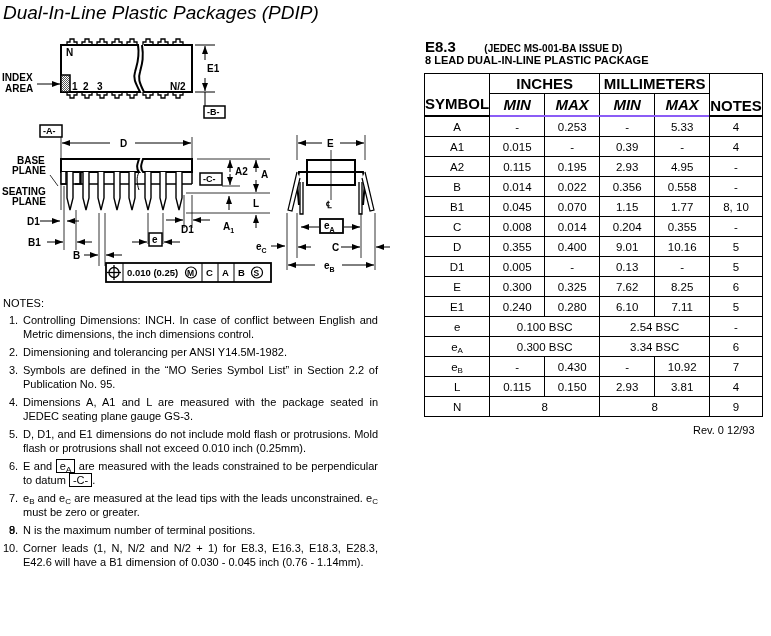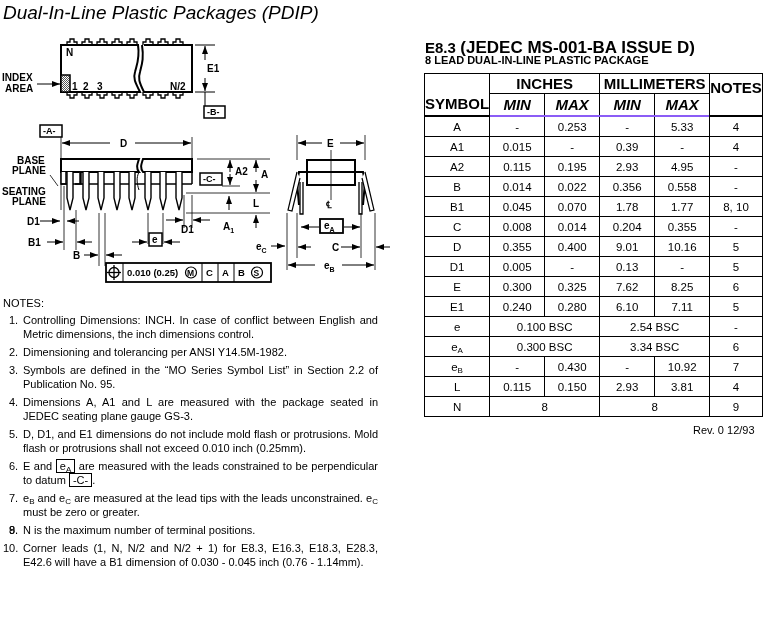--- a/index.html
+++ b/index.html
@@ -2,21 +2,21 @@
 <html><head>
 <meta charset="utf-8">
 <style>
   html, body { margin:0; padding:0; background:#ffffff; }
   body { width:771px; height:636px; position:relative; overflow:hidden; font-family:"Liberation Sans", sans-serif; color:#000; }
   .title { position:absolute; left:3px; top:2px; font-size:19px; font-weight:normal; font-style:italic; letter-spacing:0; white-space:nowrap; }
   .drawing { position:absolute; left:0; top:30px; width:420px; height:260px; }
   .drawing svg { position:absolute; left:0; top:0; }
   .pkg-title { position:absolute; left:425px; top:38px; white-space:nowrap; }
   .pkg-title .code { font-size:15px; font-weight:bold; }
-  .pkg-title .jedec { font-size:17px; font-weight:bold; }
+  .pkg-title .jedec { font-size:10px; font-weight:bold;margin-left:24px; }
   .pkg-sub { position:absolute; left:425px; top:54px; font-size:11px; font-weight:bold; white-space:nowrap; }
   table.dims { position:absolute; left:424px; top:73px; border-collapse:collapse; font-size:11.5px; }
   table.dims td, table.dims th { border:1px solid #000; text-align:center; padding:0; height:19px; }
   table.dims th { font-weight:bold; font-size:15px; }
   table.dims tr.hdr2 th { border-bottom:2px solid #8b5cf6; height:21px;font-style:italic; }
   table.dims tr.hdr1 th { height:19px; }
   .c-sym { width:62px; } .c-imin { width:55px; } .c-imax { width:55px; } .c-mmin { width:55px; } .c-mmax { width:55px; } .c-notes { width:52px; }
   .rev { position:absolute; left:693px; top:424px; font-size:11px; white-space:nowrap; }
   .notes { position:absolute; left:3px; top:296px; width:375px; font-size:11px; line-height:14px; }
   .notes .nh { margin-bottom:3px; }
@@ -236,21 +236,21 @@
       <col class="c-imax">
       <col class="c-mmin">
       <col class="c-mmax">
       <col class="c-notes">
     </colgroup>
   <tbody>
       <tr class="hdr1">
     <th rowspan="2" style="vertical-align:bottom;padding-bottom:3px;border-bottom:2px solid #000;">SYMBOL</th>
     <th colspan="2">INCHES</th>
     <th colspan="2">MILLIMETERS</th>
-    <th rowspan="2" style="vertical-align:bottom;padding-bottom:19px;border-bottom:2px solid #000;">NOTES</th>
+    <th rowspan="2" style="vertical-align:bottom;padding-bottom:1px;border-bottom:2px solid #000;">NOTES</th>
   </tr>
   <tr class="hdr2">
     <th>MIN</th>
     <th>MAX</th>
     <th>MIN</th>
     <th>MAX</th>
   </tr>
   <tr>
         <td>A</td>
         <td>-</td>
@@ -280,21 +280,21 @@
         <td>0.014</td>
         <td>0.022</td>
         <td>0.356</td>
         <td>0.558</td>
         <td>-</td>
       </tr>
   <tr>
         <td>B1</td>
         <td>0.045</td>
         <td>0.070</td>
-        <td>1.78</td>
+        <td>1.15</td>
         <td>1.77</td>
         <td>8, 10</td>
       </tr>
   <tr>
         <td>C</td>
         <td>0.008</td>
         <td>0.014</td>
         <td>0.204</td>
         <td>0.355</td>
         <td>-</td>

